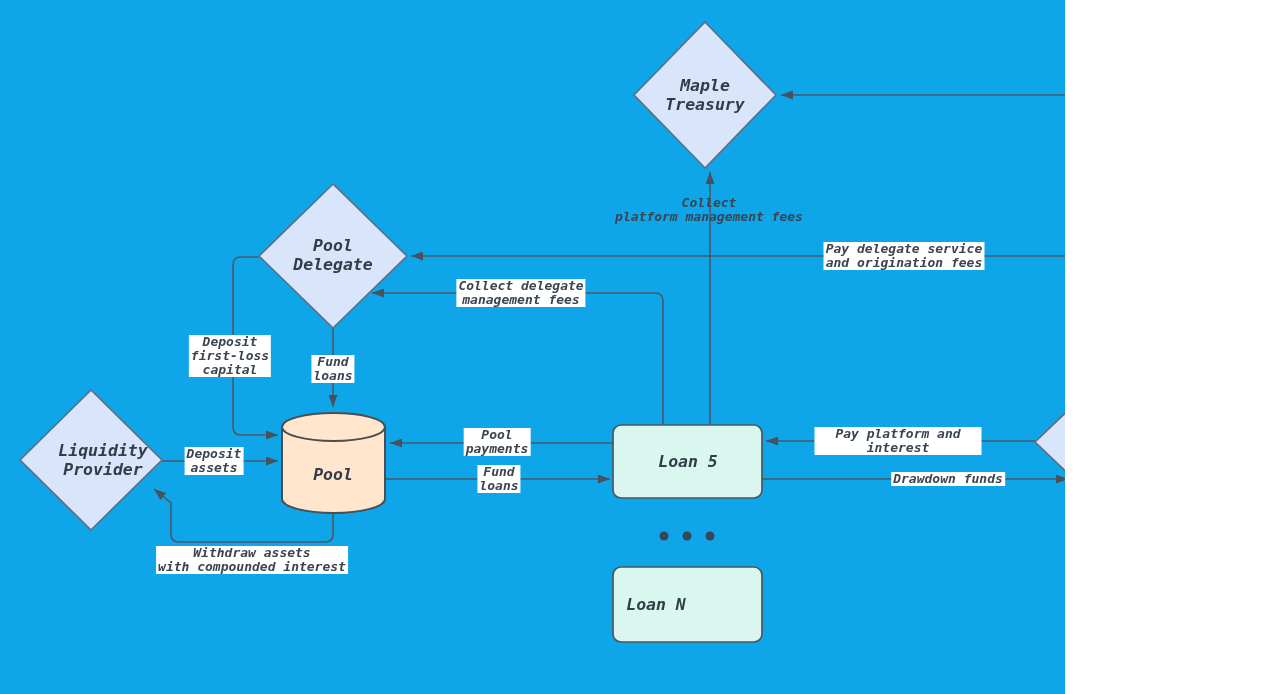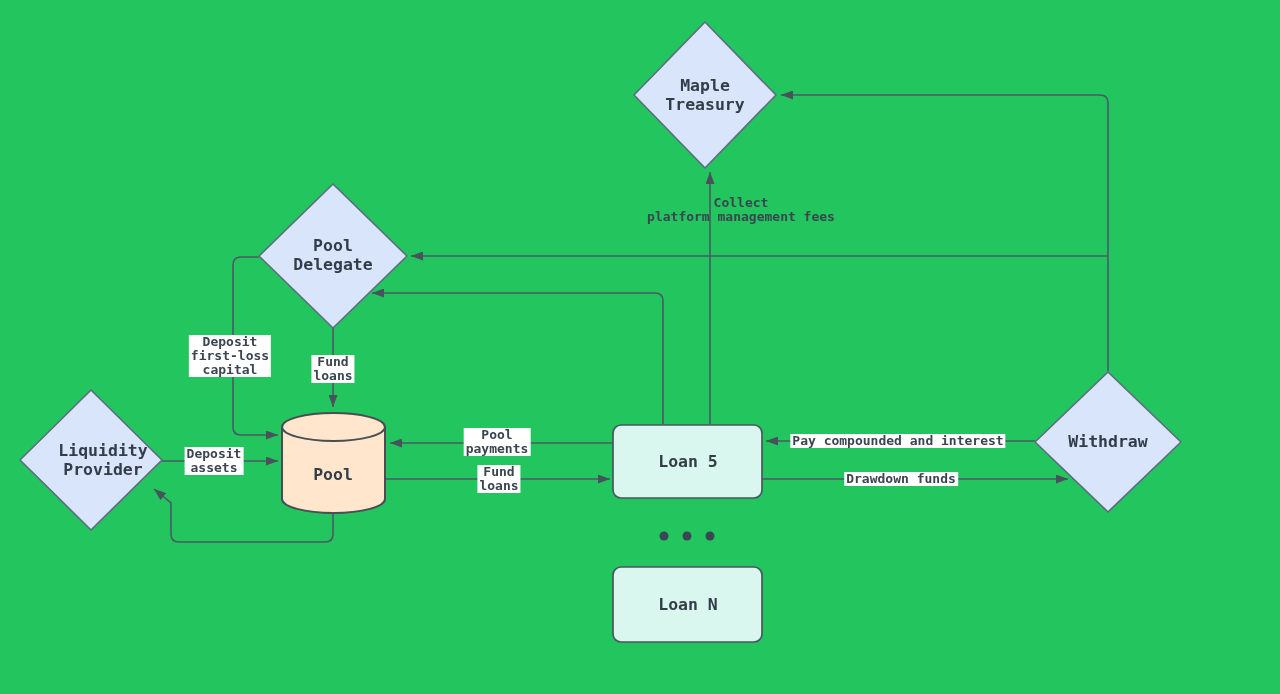--- a/index.html
+++ b/index.html
@@ -1,27 +1,28 @@
 <!DOCTYPE html>
 <html><head>
 <meta charset="utf-8">
 <style>
   html,body{margin:0;padding:0;background:#ffffff;}
   .canvas{
-    position:relative;width:1280px;height:694px;background:#22c55e;overflow:hidden;
+    position:relative;width:1065px;height:694px;background:#0ea5e9;overflow:hidden;
     font-family:"DejaVu Sans Mono","Liberation Mono",monospace;
+    font-style:italic;
   }
   svg.layer{position:absolute;left:0;top:0;}
   .lbl{
     position:absolute;transform:translate(-50%,-50%);
     font-weight:bold;text-align:center;white-space:pre-line;
     color:#3a4550;pointer-events:none;
   }
   .edge-lbl{font-size:13px;line-height:14px;background:#ffffff;padding:0 2px;}
-  .edge-lbl.nobg{background:transparent;margin-left:32px;}
+  .edge-lbl.nobg{background:transparent;}
   .node-lbl{font-size:16.5px;line-height:19px;color:#323d48;background:transparent;}
 </style>
 </head>
 <body>
 
 <div class="canvas">
 
   <svg class="layer" width="1280" height="694" viewBox="0 0 1280 694">
     <defs>
       <marker id="arrow" viewBox="0 0 12 9" refX="12" refY="4.5" markerWidth="12" markerHeight="9" markerUnits="userSpaceOnUse" orient="auto">
@@ -66,31 +67,36 @@
 
   <div class="lbl node-lbl" style="left:705px;top:95px">Maple
 Treasury</div>
   <div class="lbl node-lbl" style="left:333px;top:255px">Pool
 Delegate</div>
   <div class="lbl node-lbl" style="left:103px;top:460px">Liquidity
 Provider</div>
   <div class="lbl node-lbl" style="left:1108px;top:441px">Withdraw</div>
   <div class="lbl node-lbl" style="left:333px;top:474px">Pool</div>
   <div class="lbl node-lbl" style="left:688px;top:461px">Loan 5</div>
-  <div class="lbl node-lbl" style="left:688px;top:604px">Loan N</div>
+  <div class="lbl node-lbl" style="left:656px;top:604px">Loan N</div>
 
   <div class="lbl edge-lbl nobg" style="left:709px;top:210px">Collect
 platform management fees</div>
+  <div class="lbl edge-lbl" style="left:904px;top:256px">Pay delegate service and origination fees</div>
+  <div class="lbl edge-lbl" style="left:521px;top:293px">Collect delegate
+management fees</div>
   <div class="lbl edge-lbl" style="left:333px;top:369px">Fund
 loans</div>
   <div class="lbl edge-lbl" style="left:230px;top:356px">Deposit
 first-loss
 capital</div>
   <div class="lbl edge-lbl" style="left:214px;top:461px">Deposit
 assets</div>
   <div class="lbl edge-lbl" style="left:497px;top:442px">Pool
 payments</div>
   <div class="lbl edge-lbl" style="left:499px;top:479px">Fund
 loans</div>
-  <div class="lbl edge-lbl" style="left:898px;top:441px">Pay compounded and interest</div>
-  <div class="lbl edge-lbl" style="left:901px;top:479px">Drawdown funds</div>
+  <div class="lbl edge-lbl" style="left:898px;top:441px">Pay platform and interest</div>
+  <div class="lbl edge-lbl" style="left:948px;top:479px">Drawdown funds</div>
+  <div class="lbl edge-lbl" style="left:252px;top:560px">Withdraw assets
+with compounded interest</div>
 
 </div>
 
 </body></html>

